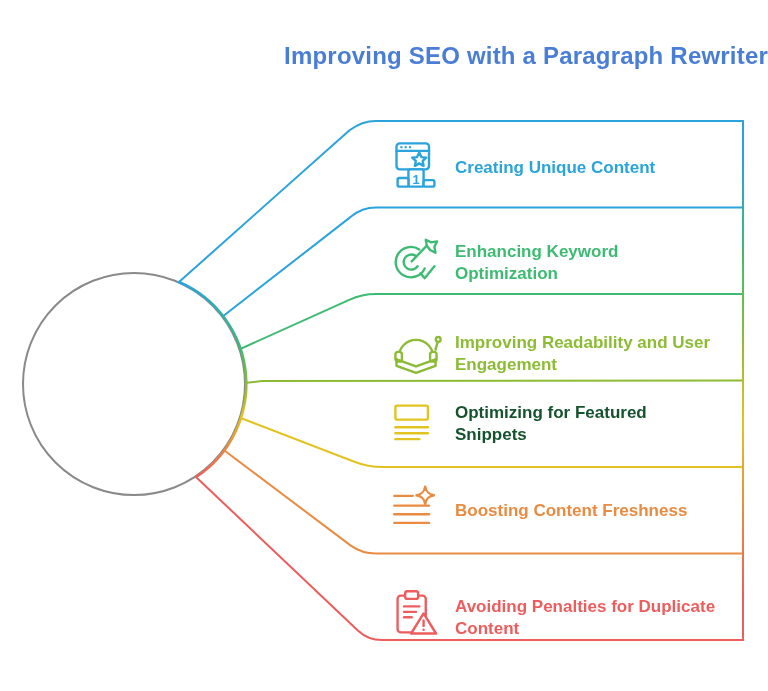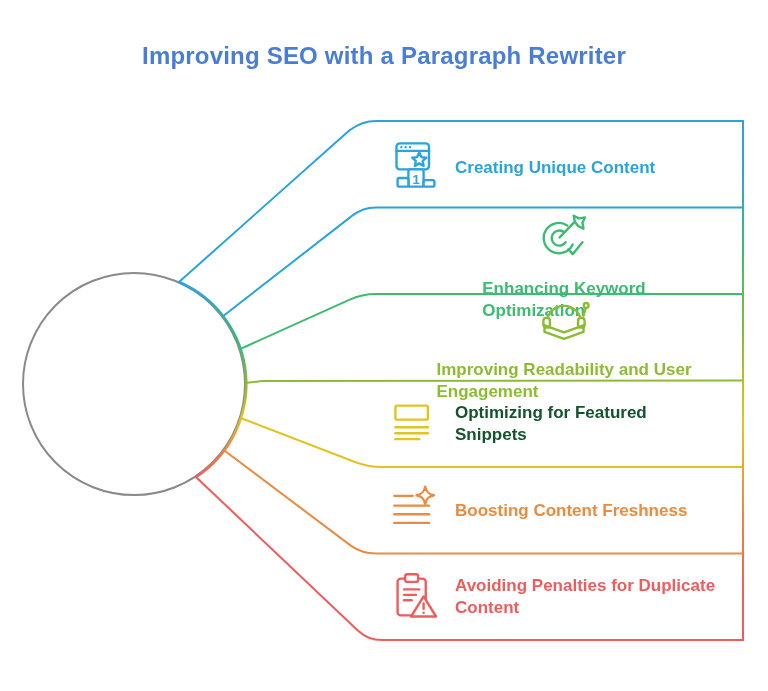--- a/index.html
+++ b/index.html
@@ -1,21 +1,21 @@
 <!DOCTYPE html>
 <html><head>
 <meta charset="utf-8">
 <style>
   html,body{margin:0;padding:0;background:#ffffff;}
   .stage{
     position:relative;width:768px;height:691px;background:#ffffff;overflow:hidden;
     font-family:"Liberation Sans", sans-serif;
   }
   .title{
-    position:absolute;top:42px;left:0;width:768px;text-align:center;
+    position:absolute;top:42px;left:0;width:768px;text-align:right;
     font-size:24px;font-weight:600;letter-spacing:.2px;
   }
   .diagram-svg{position:absolute;left:0;top:0;width:768px;height:691px;}
   .center-label{
     position:absolute;left:34px;top:340px;width:200px;text-align:center;
     font-size:21px;font-weight:bold;line-height:28px;white-space:pre-line;
   }
   .branch-row{
     position:absolute;left:390px;width:348px;height:87px;
     display:flex;align-items:center;gap:13px;
@@ -80,35 +80,35 @@
         <path d="M27 12.5 L29 16.7 L33.5 17.2 L30.2 20.3 L31 24.8 L27 22.5 L23 24.8 L23.8 20.3 L20.5 17.2 L25 16.7 Z" fill="#ffffff"></path>
         <rect x="17" y="28" width="14" height="16" rx="1.5" fill="#ffffff"></rect>
         <rect x="7" y="36" width="10" height="8" rx="1.5" fill="#ffffff"></rect>
         <rect x="31" y="38" width="10" height="6" rx="1.5" fill="#ffffff"></rect>
         <text x="24" y="41.5" text-anchor="middle" font-size="12" font-weight="bold" fill="currentColor" stroke="none">1</text>
       </svg>
     </div>
     <div class="branch-label" style="color: rgb(43, 163, 220); margin-top: 6px;">Creating Unique Content</div>
   </div>
 
-  <div class="branch-row" style="top:213px;flex-direction:column;">
+  <div class="branch-row" style="top:219px;">
     <div class="branch-icon" style="color: rgb(61, 187, 114);">
       <svg viewBox="0 0 48 48" fill="none" stroke="currentColor" stroke-width="2.2" stroke-linecap="round" stroke-linejoin="round">
         <path d="M27 11.5 A14 14 0 1 0 32 29"></path>
         <path d="M23 17 A7 7 0 1 0 25.5 27"></path>
         <path d="M34 8 L20 22.5"></path>
         <path d="M34 8 L33 2.5 L38 5 L43.5 4 L41 9 L42 14.5 L37 12 Z" fill="#ffffff"></path>
         <path d="M28 33.5 L32 38 L41 27"></path>
       </svg>
     </div>
     <div class="branch-label" style="color: rgb(61, 187, 114);">Enhancing Keyword
 Optimization</div>
   </div>
 
-  <div class="branch-row" style="top:294px;flex-direction:column;">
+  <div class="branch-row" style="top:310px;">
     <div class="branch-icon" style="color: rgb(140, 188, 52);">
       <svg viewBox="0 0 48 48" fill="none" stroke="currentColor" stroke-width="2.2" stroke-linecap="round" stroke-linejoin="round">
         <path d="M8 27 A16 16 0 0 1 40 27"></path>
         <rect x="5" y="22" width="6" height="9" rx="2.5" fill="#ffffff"></rect>
         <rect x="37" y="22" width="6" height="9" rx="2.5" fill="#ffffff"></rect>
         <path d="M42 20 L44 13"></path>
         <circle cx="44.5" cy="10.5" r="2.2" fill="#ffffff"></circle>
         <path d="M6 29 L24 35.5 L42 29"></path>
         <path d="M6 29 L6 35 L24 41.5 L42 35 L42 29"></path>
       </svg>
@@ -136,21 +136,21 @@
         <path d="M4 10 H21"></path>
         <path d="M32.5 1.5 C33.5 6.5 35.5 8.5 40.5 9.5 C35.5 10.5 33.5 12.5 32.5 17.5 C31.5 12.5 29.5 10.5 24.5 9.5 C29.5 8.5 31.5 6.5 32.5 1.5 Z" fill="#ffffff"></path>
         <path d="M4 19 H36"></path>
         <path d="M4 27 H36"></path>
         <path d="M4 35 H36"></path>
       </svg>
     </div>
     <div class="branch-label" style="color: rgb(233, 139, 64);">Boosting Content Freshness</div>
   </div>
 
-  <div class="branch-row" style="top:553px;">
+  <div class="branch-row" style="top:553px;align-items:flex-end;">
     <div class="branch-icon" style="color: rgb(238, 93, 93);">
       <svg viewBox="0 0 48 48" fill="none" stroke="currentColor" stroke-width="2.2" stroke-linecap="round" stroke-linejoin="round">
         <rect x="7" y="7" width="26" height="34" rx="3"></rect>
         <rect x="14" y="3" width="12" height="7" rx="2" fill="#ffffff"></rect>
         <path d="M13 17 H27"></path>
         <path d="M13 22 H24"></path>
         <path d="M13 27 H20"></path>
         <path d="M31 23.5 L42.5 42 L19.5 42 Z" fill="#ffffff"></path>
         <path d="M31 30 L31 35"></path>
         <path d="M31 38.5 h0.01"></path>

